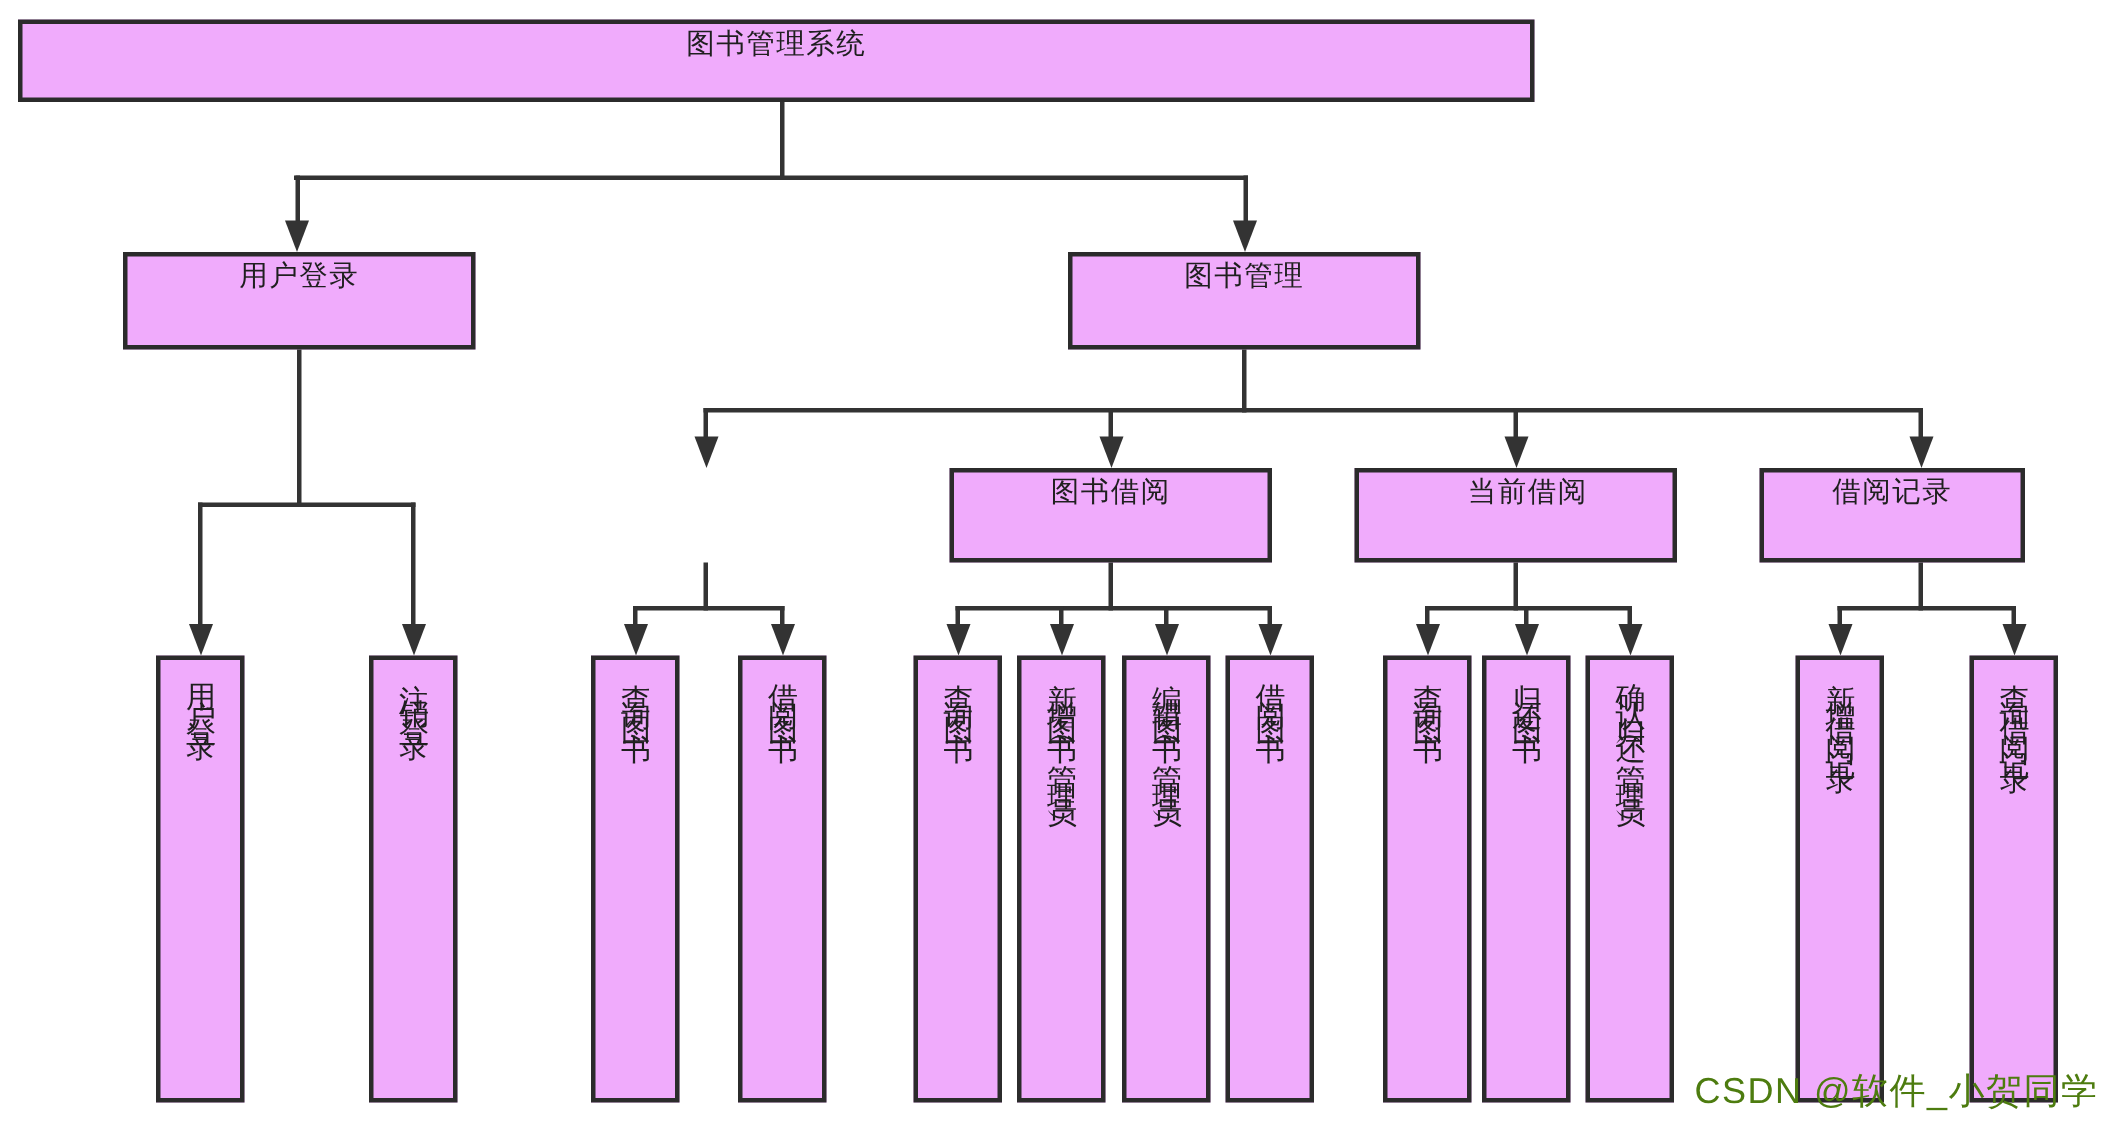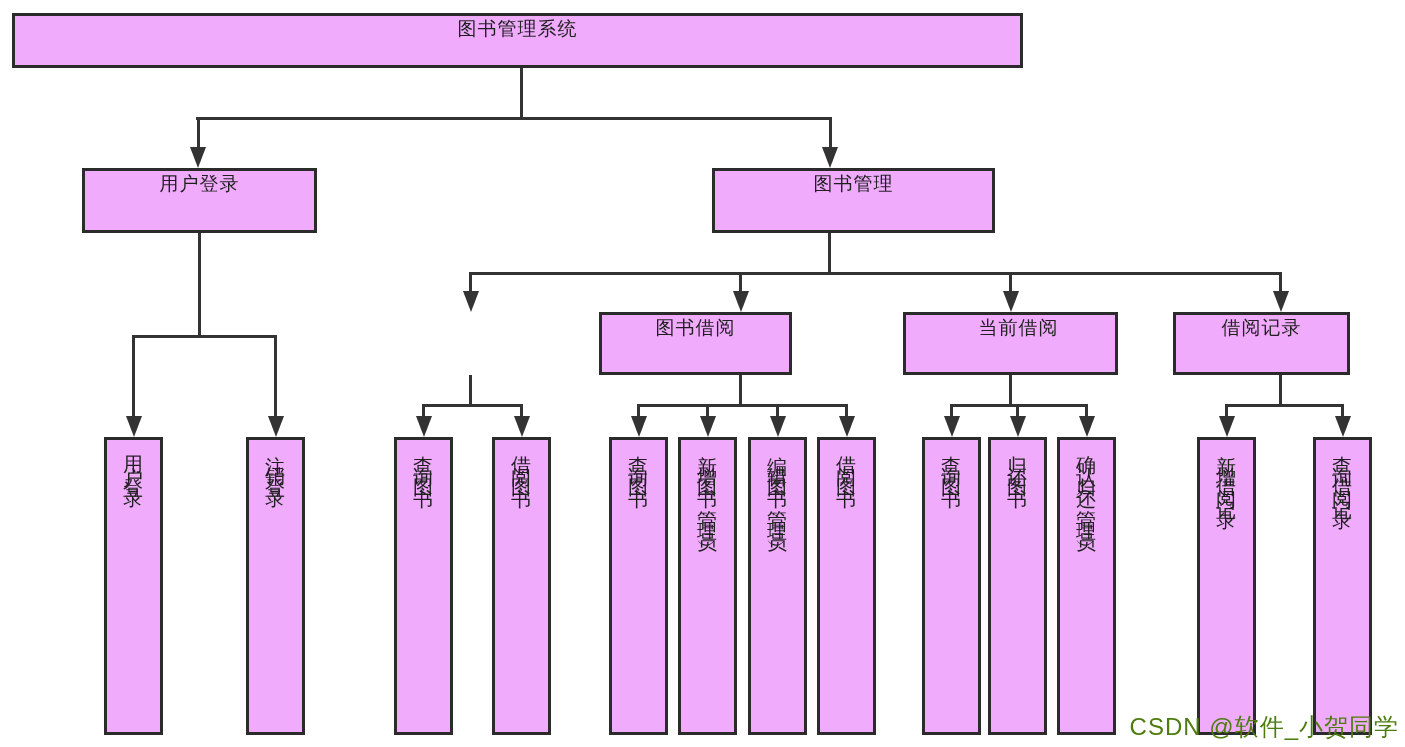--- a/index.html
+++ b/index.html
@@ -63,21 +63,21 @@
   <div class="vline" style="left:520px;top:68px;height:50px;"></div>
   <div class="hline" style="left:196px;top:117px;width:636px;"></div>
   <div class="vline" style="left:196.5px;top:117px;height:33px;"></div>
   <div class="arw" style="left:190px;top:147px;"></div>
   <div class="vline" style="left:828.5px;top:117px;height:33px;"></div>
   <div class="arw" style="left:822px;top:147px;"></div>
 
   <div class="box" style="left:82px;top:168px;width:235px;height:65px;">
     <span class="hlabel">用户登录</span>
   </div>
-  <div class="box" style="left:712px;top:168px;width:283px;height:65px;">
+  <div class="box" style="left:712px;top:168px;width:235px;height:65px;">
     <span class="hlabel">图书管理</span>
   </div>
 
   <div class="vline" style="left:198px;top:233px;height:104px;"></div>
   <div class="hline" style="left:132px;top:335px;width:145px;"></div>
   <div class="vline" style="left:132px;top:335px;height:84px;"></div>
   <div class="arw" style="left:125.5px;top:416px;"></div>
   <div class="vline" style="left:274px;top:335px;height:84px;"></div>
   <div class="arw" style="left:267.5px;top:416px;"></div>
 
@@ -85,21 +85,21 @@
   <div class="hline" style="left:469px;top:272px;width:813px;"></div>
   <div class="vline" style="left:469px;top:272px;height:24px;"></div>
   <div class="arw" style="left:462.5px;top:291px;"></div>
   <div class="vline" style="left:739px;top:272px;height:24px;"></div>
   <div class="arw" style="left:732.5px;top:291px;"></div>
   <div class="vline" style="left:1009px;top:272px;height:24px;"></div>
   <div class="arw" style="left:1002.5px;top:291px;"></div>
   <div class="vline" style="left:1279px;top:272px;height:24px;"></div>
   <div class="arw" style="left:1272.5px;top:291px;"></div>
 
-  <div class="box" style="left:599px;top:312px;width:193px;height:63px;">
+  <div class="box" style="left:633px;top:312px;width:215px;height:63px;">
     <span class="hlabel">图书借阅</span>
   </div>
   <div class="box" style="left:903px;top:312px;width:215px;height:63px;padding-left:16px;">
     <span class="hlabel">当前借阅</span>
   </div>
   <div class="box" style="left:1173px;top:312px;width:177px;height:63px;">
     <span class="hlabel">借阅记录</span>
   </div>
 
   <div class="vline" style="left:469px;top:375px;height:32px;"></div>

